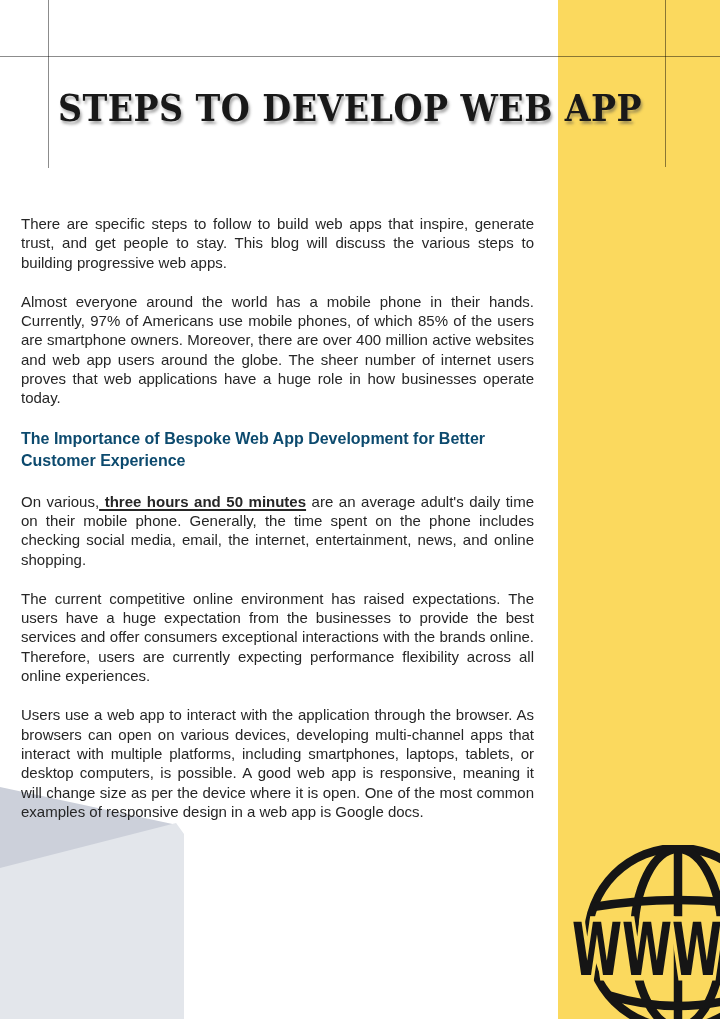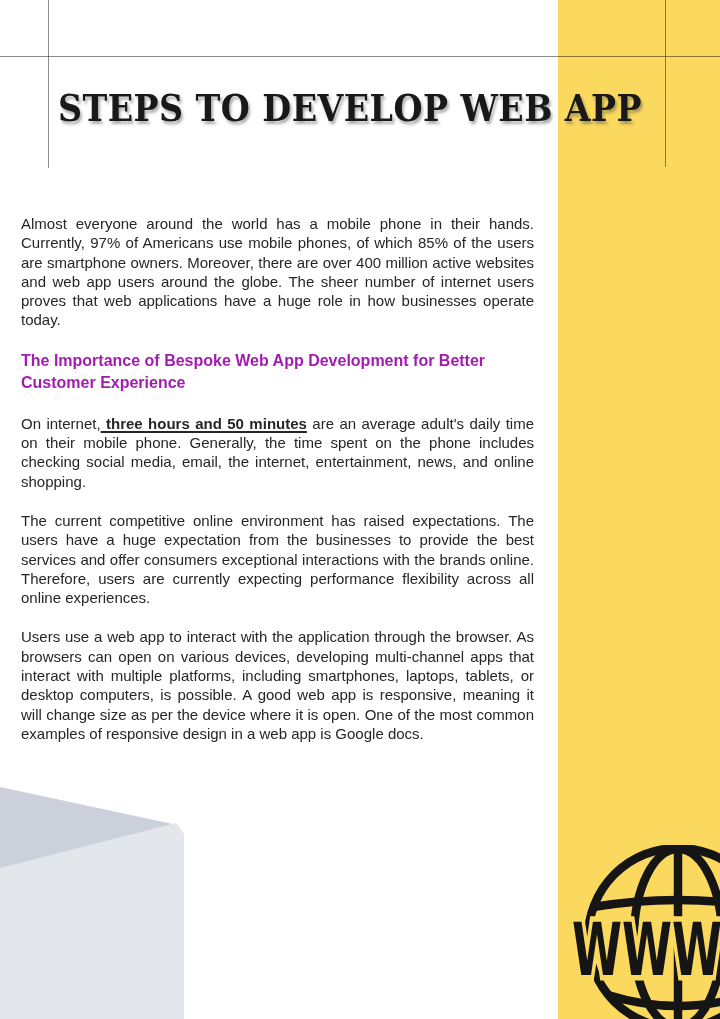--- a/index.html
+++ b/index.html
@@ -75,21 +75,21 @@
     font-size: 15px;
     line-height: 19.3px;
     color: #262626;
     text-align: justify;
   }
   .content p { margin: 0 0 20px 0; }
   .content h2 {
     font-size: 16px;
     line-height: 22px;
     font-weight: 700;
-    color: #a21caf;
+    color: #0c4a6e;
     text-align: left;
     margin: 0 0 20px 0;
   }
   .hl {
     font-weight: 700;
     text-decoration: underline;
     text-decoration-thickness: 2px;
     text-underline-offset: 2px;
   }
 
@@ -161,20 +161,21 @@
     </svg>
   </div>
 
   <div class="hrule"></div>
   <div class="vrule left"></div>
   <div class="vrule right"></div>
 
   <div class="title">STEPS TO DEVELOP WEB APP</div>
 
   <div class="content">
+    <p>There are specific steps to follow to build web apps that inspire, generate trust, and get people to stay. This blog will discuss the various steps to building progressive web apps.</p>
     <p>Almost everyone around the world has a mobile phone in their hands. Currently, 97% of Americans use mobile phones, of which 85% of the users are smartphone owners. Moreover, there are over 400 million active websites and web app users around the globe. The sheer number of internet users proves that web applications have a huge role in how businesses operate today.</p>
     <h2>The Importance of Bespoke Web App Development for Better Customer Experience</h2>
-    <p><span>On internet,</span><span class="hl"> three hours and 50 minutes</span><span> are an average adult's daily time on their mobile phone. Generally, the time spent on the phone includes checking social media, email, the internet, entertainment, news, and online shopping.</span></p>
+    <p><span>On various,</span><span class="hl"> three hours and 50 minutes</span><span> are an average adult's daily time on their mobile phone. Generally, the time spent on the phone includes checking social media, email, the internet, entertainment, news, and online shopping.</span></p>
     <p>The current competitive online environment has raised expectations. The users have a huge expectation from the businesses to provide the best services and offer consumers exceptional interactions with the brands online. Therefore, users are currently expecting performance flexibility across all online experiences.</p>
     <p>Users use a web app to interact with the application through the browser. As browsers can open on various devices, developing multi-channel apps that interact with multiple platforms, including smartphones, laptops, tablets, or desktop computers, is possible. A good web app is responsive, meaning it will change size as per the device where it is open. One of the most common examples of responsive design in a web app is Google docs.</p>
   </div>
 
 </div>
 
 </body></html>

